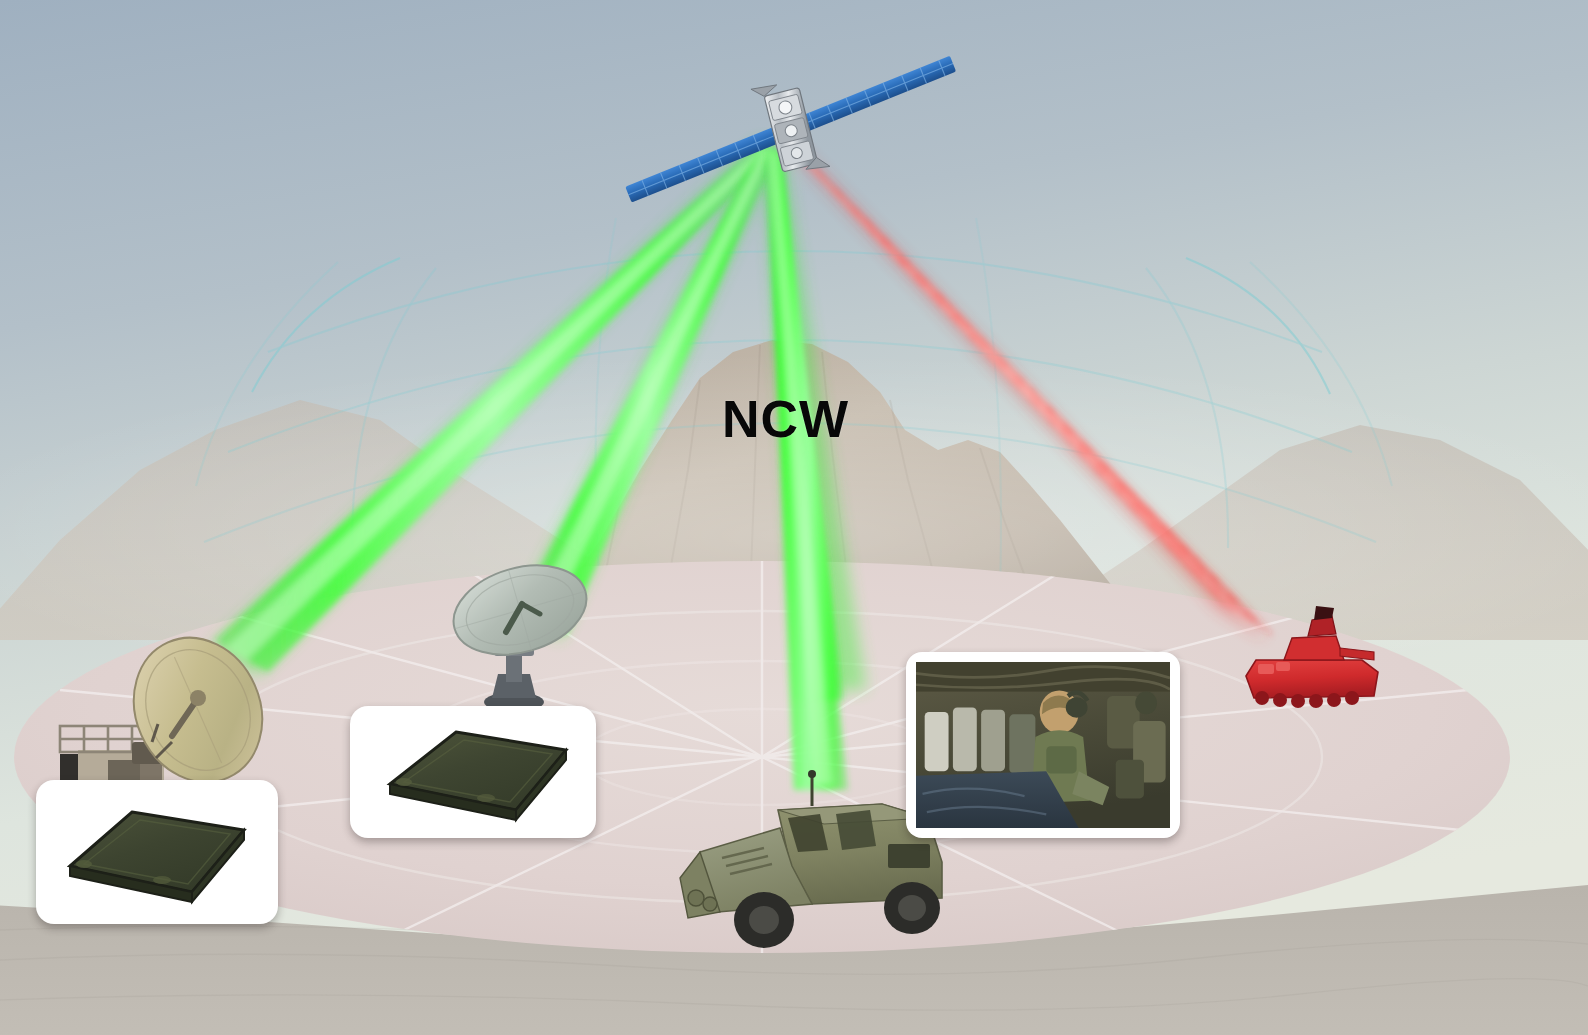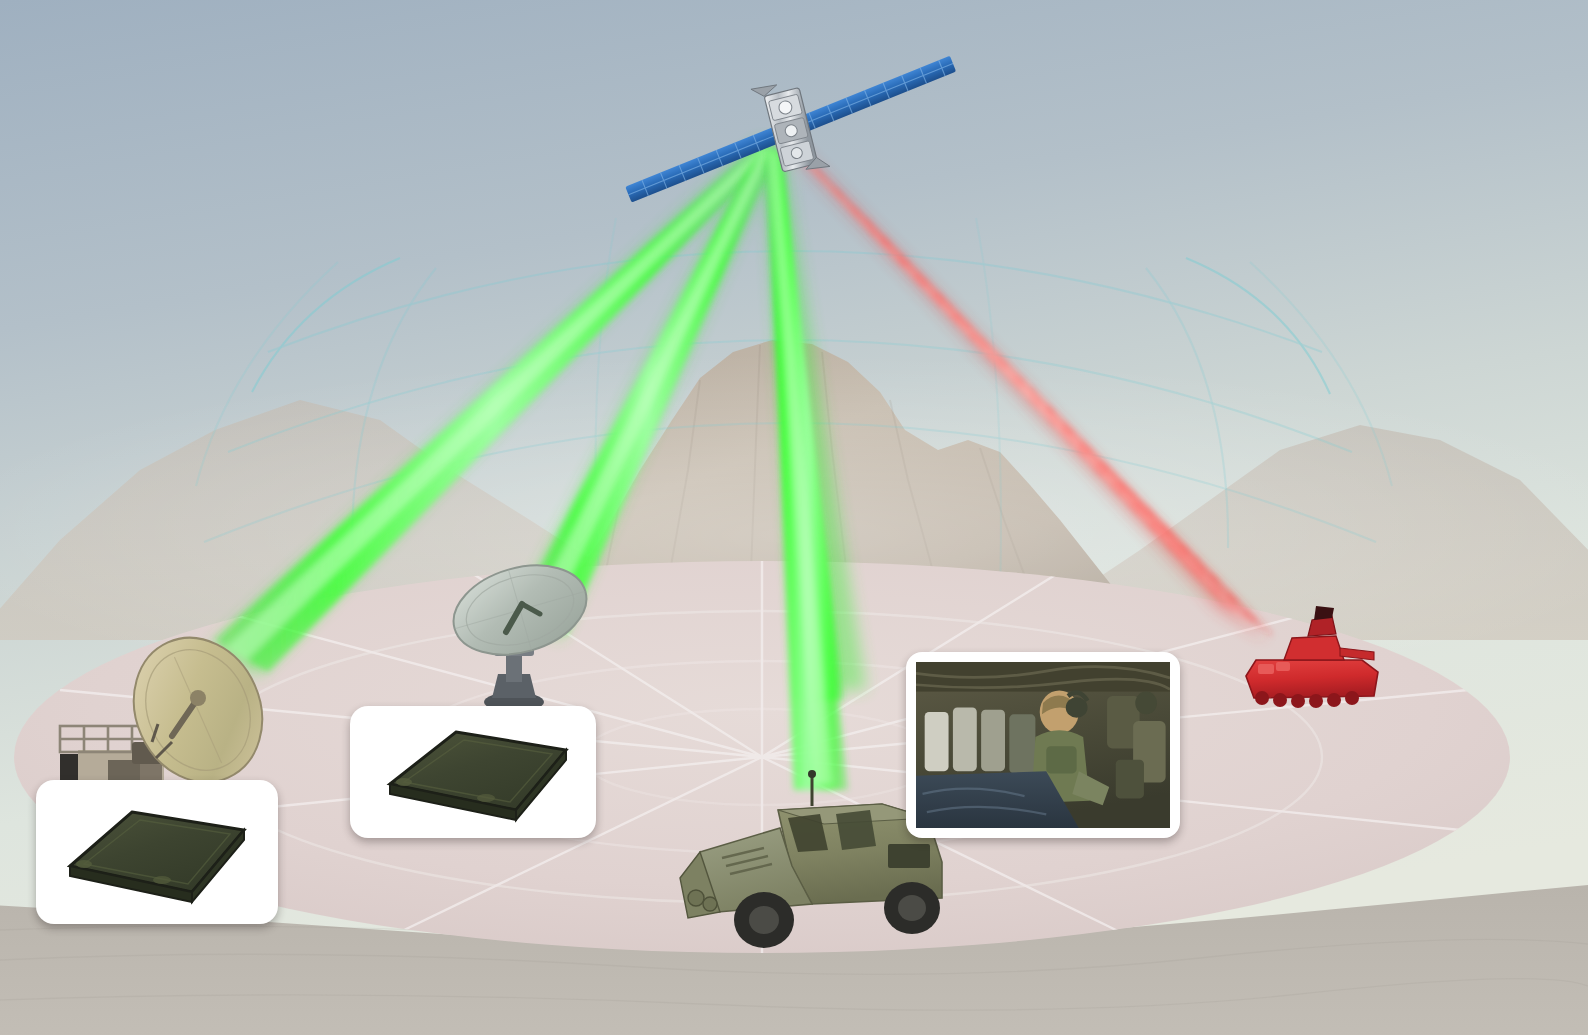--- a/index.html
+++ b/index.html
@@ -547,14 +547,15 @@
 
         <path d="M 0 100 L 120 96 L 150 146 L 0 146 Z" fill="url(#floorG)"></path>
         <g stroke="#6e8296" stroke-width="2" opacity="0.45" fill="none">
           <path d="M 6 116 Q 50 106 100 118"></path>
           <path d="M 10 132 Q 60 122 120 134"></path>
         </g>
       </svg>
     </div>
   </div>
 
+  <div class="label-ncw">NCW</div>
 
 </div>
 
 </body></html>

